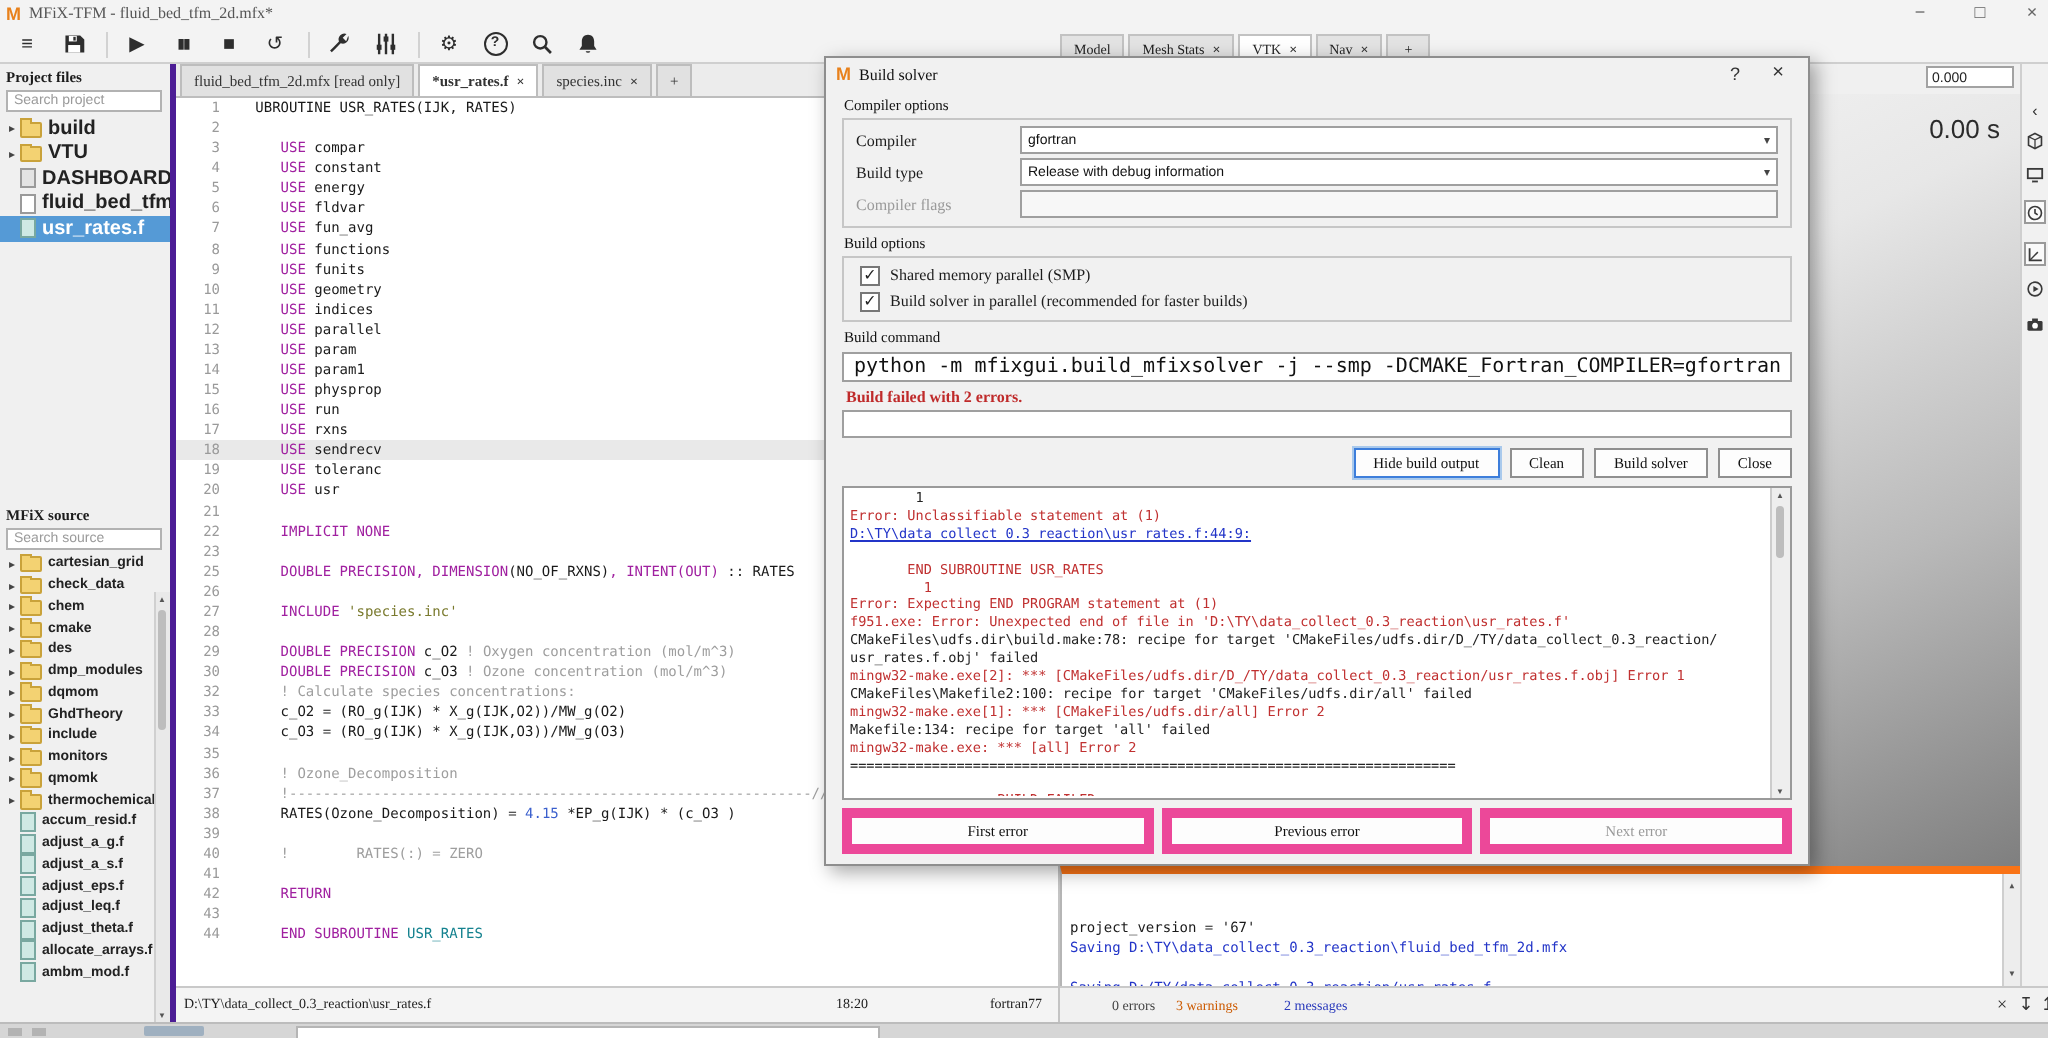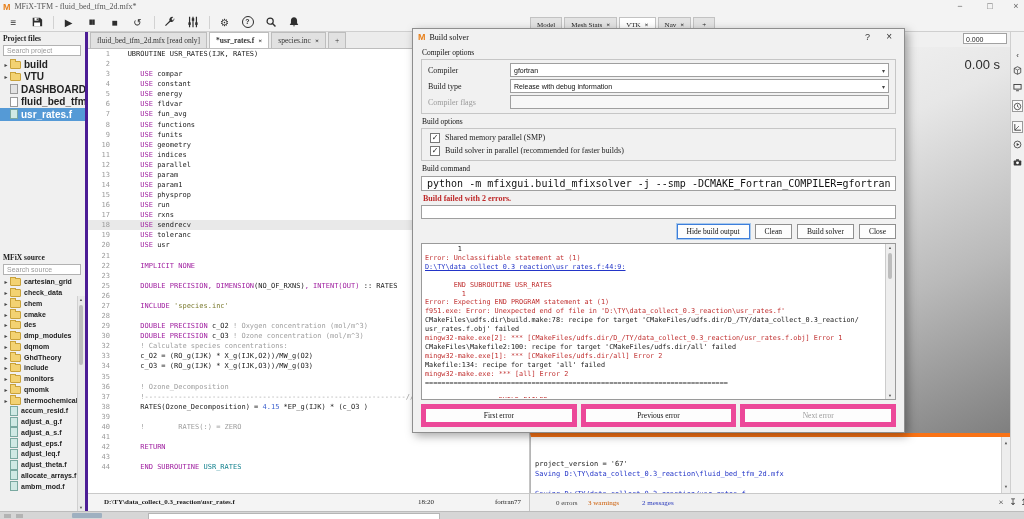--- a/index.html
+++ b/index.html
@@ -66,21 +66,21 @@
   .etab.active{background:#fff;font-weight:bold;text-align:center;}
   #code{position:absolute;left:0;top:17px;right:0;bottom:18px;overflow:hidden;
         font-family:"DejaVu Sans Mono",monospace;font-size:7px;line-height:10.09px;}
   .cl{display:flex;height:10.09px;white-space:pre;}
   .cl.cur{background:#e9e9e9;}
   .gut{width:22px;text-align:right;padding-right:5px;color:#9a9a9a;flex-shrink:0;}
   .c-kw{color:#a020a0;} .c-pl{color:#1a1a1a;} .c-cm{color:#9e9e9e;} .c-st{color:#7a7a2e;}
   .c-nu{color:#3a5fcd;} .c-fn{color:#15828f;}
   #estatus{position:absolute;left:0;bottom:0;width:100%;height:18px;background:#f4f4f4;border-top:1px solid #c9c9c9;
            font-family:"Liberation Serif",serif;font-size:7px;color:#1c1c1c;box-sizing:border-box;}
-  #estatus .path{position:absolute;left:16px;top:4px;font-weight:bold;}
+  #estatus .path{position:absolute;left:4px;top:4px;}
   #estatus .cur-pos{position:absolute;left:330px;top:4px;}
   #estatus .lang{position:absolute;right:8px;top:4px;}
 
   
   #vtk-topbar{left:530px;top:32px;width:480px;height:15px;background:#f0f0f0;}
   #time-field{position:absolute;right:3px;top:1px;width:44px;height:11px;background:#fff;border:1px solid #a2a2a2;
               font-size:7px;line-height:11px;padding-left:2px;box-sizing:border-box;color:#222;}
   #vtk-view{left:530px;top:47px;width:480px;height:386px;background:linear-gradient(155deg,#ffffff 0%,#e7e7e7 40%,#b9b9b9 70%,#7f7f7f 100%);}
   #time-display{position:absolute;right:10px;top:10px;font-size:13px;color:#2b2b2b;font-family:"Liberation Sans",sans-serif;}
   #iconcol{left:1010px;top:32px;width:14px;height:461px;background:#f1f1f1;border-left:1px solid #cfcfcf;box-sizing:border-box;}

